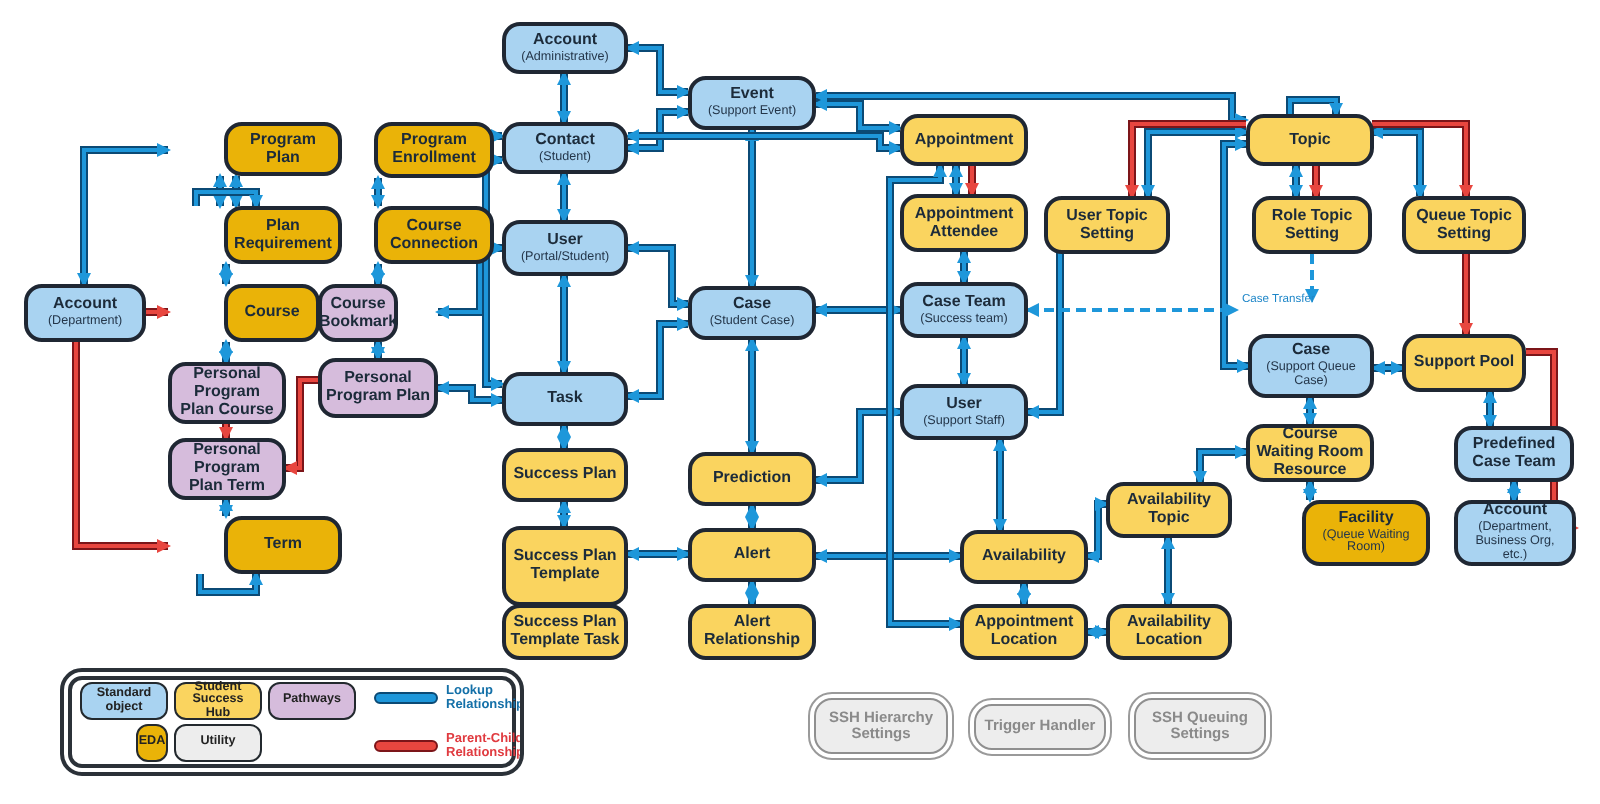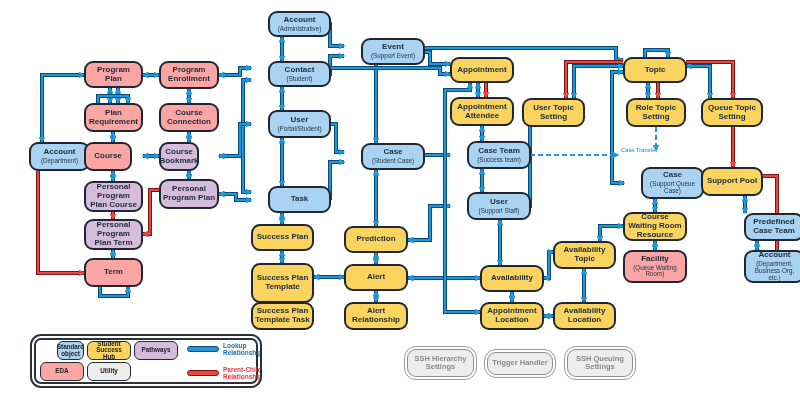--- a/index.html
+++ b/index.html
@@ -8,23 +8,23 @@
   svg.edges{position:absolute;left:0;top:0;width:800px;height:402px;}
   .e-l-u{fill:none;stroke:#0b4a75;stroke-width:4;}
   .e-l-o{fill:none;stroke:#1e97da;stroke-width:2;}
   .e-p-u{fill:none;stroke:#7c1519;stroke-width:4;}
   .e-p-o{fill:none;stroke:#e8463f;stroke-width:2;}
   .e-d  {fill:none;stroke:#1e97da;stroke-width:2;stroke-dasharray:5 3;}
   .node{position:absolute;display:flex;flex-direction:column;align-items:center;justify-content:center;
         text-align:center;border:2px solid #1f2733;border-radius:9px;box-sizing:border-box;padding:1px 2px;}
   .node .lbl{font-size:8px;font-weight:bold;color:#1c2b3a;line-height:1.12;}
   .node .sub{font-size:6.3px;color:#24364a;line-height:1.1;margin-top:1px;}
-  .std{background:#A9D3F1;margin-left:17px;}
+  .std{background:#A9D3F1;}
   .ssh{background:#FAD45F;}
-  .eda{background:#fca5a5;}
+  .eda{background:#eab308;margin-left:28px;}
   .path{background:#D6BCDC;}
   .util{background:#EDEDED;border:1.5px solid #8f8f8f;outline:1.5px solid #9a9a9a;outline-offset:2px;}
   .util .lbl{color:#8a8a8a;font-size:7.5px;}
   .legend{position:absolute;left:34px;top:338px;width:224px;height:46px;background:#fff;
           border:2px solid #2b3138;outline:2px solid #2b3138;outline-offset:2px;border-radius:7px;
           display:flex;align-items:center;padding:2px 4px;box-sizing:border-box;}
   .legend-sw{display:grid;grid-template-columns:repeat(3,44px);grid-auto-rows:19px;gap:2px 3px;}
   .sw{border:1.5px solid #23292e;border-radius:6px;display:flex;align-items:center;justify-content:center;
       font-size:6.3px;font-weight:bold;color:#222;line-height:1.05;text-align:center;padding:0 2px;box-sizing:border-box;}
   .sw.util{outline:none;}

